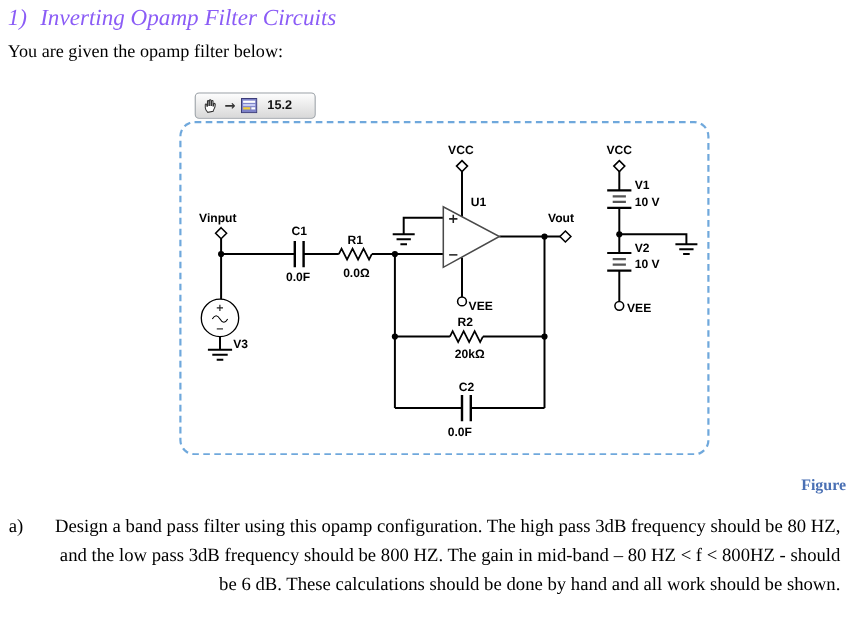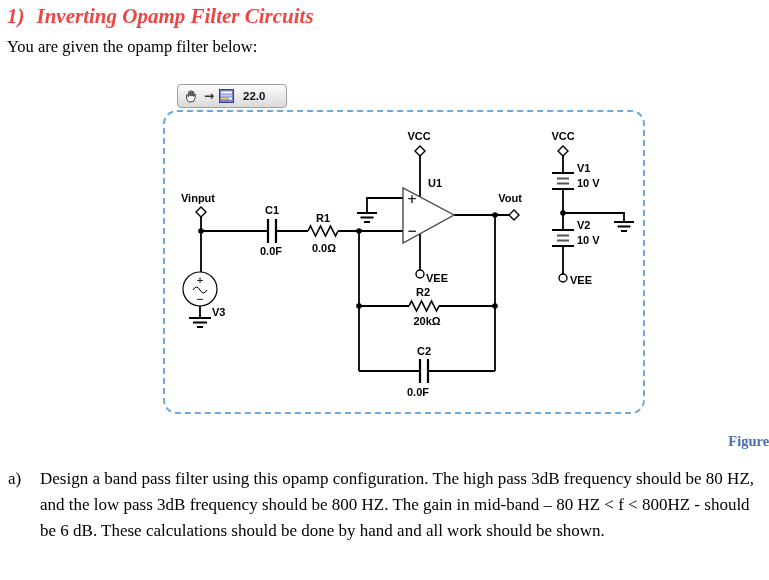--- a/index.html
+++ b/index.html
@@ -2,22 +2,22 @@
 <html><head>
 <meta charset="utf-8">
 <style>
   html,body{margin:0;padding:0;}
   body{
     width:769px;height:580px;background:#ffffff;position:relative;
     overflow:hidden;font-family:"Liberation Serif",serif;color:#000;
   }
   .page-title{
     position:absolute;left:7px;top:4px;margin:0;
-    font-family:"Liberation Serif",serif;font-style:italic;font-weight:bold;
-    font-size:21px;letter-spacing:0px;color:#ef4444;
+    font-family:"Liberation Serif",serif;font-style:italic;font-weight:normal;
+    font-size:21px;letter-spacing:0px;color:#8b5cf6;
   }
   .page-title .num{margin-right:12px;}
   .intro-text{
     position:absolute;left:7px;top:37px;margin:0;
     font-size:16.5px;font-family:Liberation Serif, serif;
   }
   .zoom-chip{
     position:absolute;left:177px;top:84px;height:24px;width:110px;
     box-sizing:border-box;border:1px solid #9aa0a6;border-radius:4px;
     background:linear-gradient(#fdfdfd,#d9d9d9);
@@ -41,21 +41,21 @@
     position:absolute;left:0;top:433px;width:752px;text-align:right;
     font-family:"Liberation Serif",serif;font-weight:bold;font-size:14.5px;
     color:#4a70b4;
     margin-left:28px;
   }
   .question{
     position:absolute;left:8px;top:466px;width:756px;
     display:flex;font-size:17px;line-height:26px;
   }
   .question .marker{flex:0 0 32px;}
-  .question .qtext{flex:1;}
+  .question .qtext{flex:1;text-align:right;}
   
   .clabel{
     font-family:"Liberation Sans",sans-serif;font-weight:bold;font-size:11px;fill:#000;
   }
   .opsign{
     font-family:"DejaVu Sans",sans-serif;font-weight:bold;font-size:12px;fill:#222;
   }
   .srcsign{
     font-family:"DejaVu Sans",sans-serif;font-weight:bold;font-size:9px;fill:#222;
   }
@@ -72,21 +72,21 @@
     <path d="M5.2 14 C4.2 13 2.8 10.8 2.8 9.6 L2.8 6.6 c0-.9 1.3-.9 1.4 0 l.2 1.5 .5 0 0-4.7 c0-1 1.4-1 1.4 0 l0 3.9 .5 0 0-4.8 c0-1 1.5-1 1.5 0 l0 4.8 .6 0 0-4.1 c0-1 1.4-1 1.4 0 l0 4.6 .5 0 .3-1.9 c.2-.9 1.4-.7 1.4.2 0 .8-.4 3.1-1 4.3 -.6 1.2-1.1 1.9-1.1 2.6z" fill="#ffffff" stroke="#333333" stroke-width="1"></path>
   </svg>
   <span class="arrow">→</span>
   <svg width="15" height="14" viewBox="0 0 15 14">
     <rect x="0.5" y="0.5" width="14" height="13" fill="#7d82c8" stroke="#3c3c78"></rect>
     <rect x="2" y="2.5" width="11" height="2" fill="#ffffff"></rect>
     <rect x="2" y="5.5" width="11" height="2" fill="#c8cdf5"></rect>
     <rect x="2" y="8.5" width="6.5" height="2" fill="#f2cf3a"></rect>
     <rect x="9.5" y="8.5" width="3.5" height="2" fill="#ffffff"></rect>
   </svg>
-  <span class="zoom-val">22.0</span>
+  <span class="zoom-val">15.2</span>
 </div>
 
 <div class="schematic-box">
   <svg width="478" height="300" viewBox="0 0 478 300">
 
     <g stroke="#000" stroke-width="1.8" fill="none">
 
       <path d="M36,119 H103 M111,119 H143 M173,119 H238"></path>
 
       <path d="M36,105 V160"></path>

